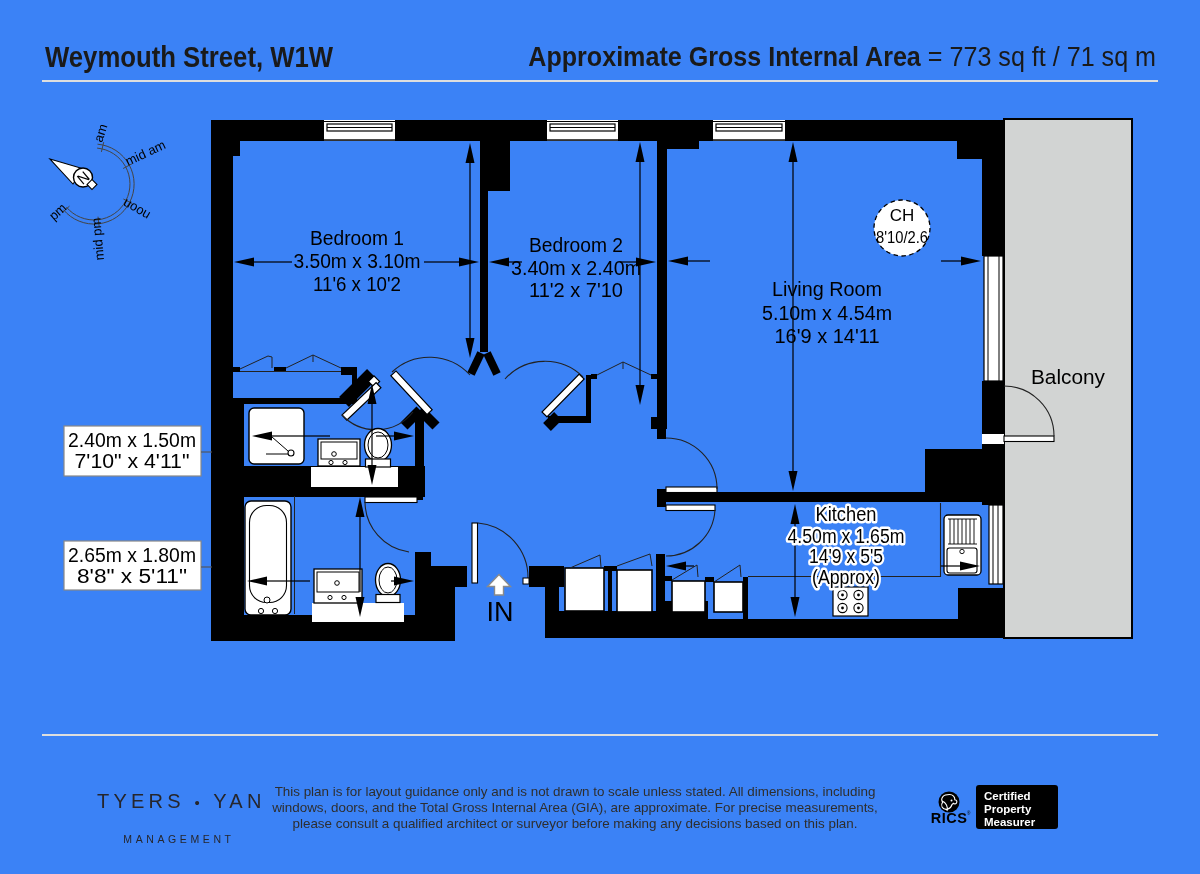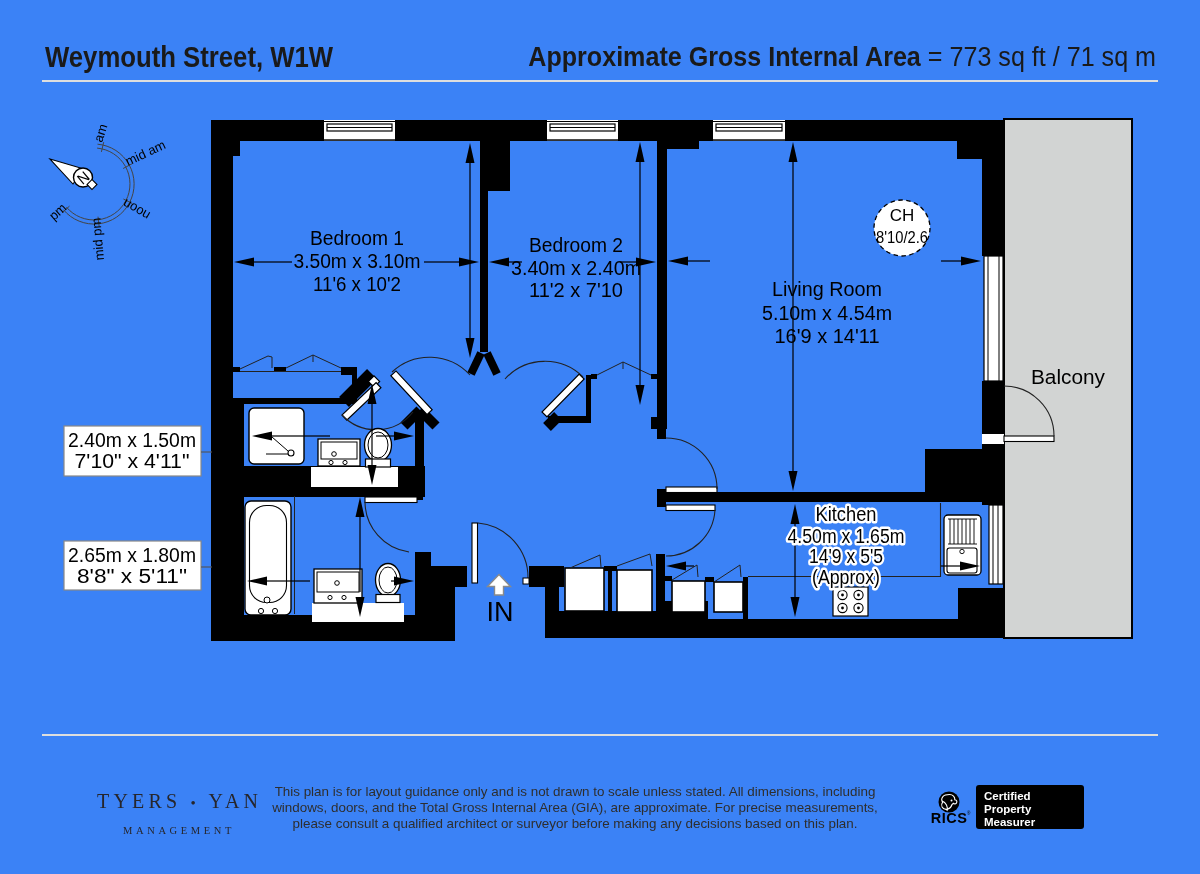--- a/index.html
+++ b/index.html
@@ -12,28 +12,28 @@
 <div id="page">
 
 <div class="abs" style="left:45px;top:40px;font-size:30px;font-weight:bold;color:#1a1a1a;transform:scaleX(0.857);transform-origin:left top;white-space:nowrap;">Weymouth Street, W1W</div>
 
 <div class="abs" style="right:44px;top:42px;font-size:27px;color:#1a1a1a;transform:scaleX(0.93);transform-origin:right top;white-space:nowrap;"><span style="font-weight:bold;">Approximate Gross Internal Area</span><span> = 773 sq ft / 71 sq m</span></div>
 
 <div class="abs" style="left:42px;top:80px;width:1116px;height:2px;background:#dedede;"></div>
 
 <div class="abs" style="left:42px;top:734px;width:1116px;height:2px;background:#dedede;"></div>
 
-<div class="abs" style="left:97px;top:790px;width:164px;text-align:center;color:#26262c;font-family:Liberation Serif, serif;">
+<div class="abs" style="left:97px;top:790px;width:164px;text-align:center;color:#26262c;">
 <div style="font-size:20px;letter-spacing:4.2px;white-space:nowrap;">TYERS <span style="font-size:15px;">•</span> YAN</div>
-<div style="font-size:10.5px;letter-spacing:3.6px;margin-top:12px;white-space:nowrap;">MANAGEMENT</div>
+<div style="font-size:10.5px;letter-spacing:3.6px;margin-top:20px;white-space:nowrap;">MANAGEMENT</div>
 </div>
 
 <div class="abs" style="left:272px;top:784px;width:606px;text-align:center;font-size:13.4px;line-height:16px;color:#2e2e2e;">This plan is for layout guidance only and is not drawn to scale unless stated. All dimensions, including windows, doors, and the Total Gross Internal Area (GIA), are approximate. For precise measurements, please consult a qualified architect or surveyor before making any decisions based on this plan.</div>
 
-<div class="abs" style="left:976px;top:785px;width:108px;height:44px;background:#000;border-radius:3px;color:#fff;font-weight:bold;font-size:11.5px;line-height:13px;padding:5px 8px 0 8px;box-sizing:border-box;">Certified<br>Property<br>Measurer</div>
+<div class="abs" style="left:976px;top:785px;width:82px;height:44px;background:#000;border-radius:3px;color:#fff;font-weight:bold;font-size:11.5px;line-height:13px;padding:5px 8px 0 8px;box-sizing:border-box;">Certified<br>Property<br>Measurer</div>
 
 <svg class="abs" style="left:926px;top:782px;" width="50" height="48" viewBox="0 0 50 48">
   <circle cx="23" cy="20" r="10.5" fill="#000"></circle>
   <path d="M23.5 12.5 c3.5 0 5.5 2.5 5.3 5.2 c2 .3 2.6 2.2 1.6 3.4 c-.8 1-2.2 1-3 .2 l-1.4 1.2 c-.6 2.2-2 4-4.3 4.6 c-2.6 .7-4.6-.4-5.6-2.2 c-.8-1.6-.5-3.4 .5-4.8 c-1.1-1.7-1-4 .3-5.5 c1.5-1.8 4-2.1 6.6-2.1 z" fill="none" stroke="#fff" stroke-width="1.1"></path>
   <circle cx="25.5" cy="18.5" r="1" fill="#fff"></circle>
   <path d="M16 19 q3 1 4.5 4 q1.5 3 .5 6" fill="none" stroke="#fff" stroke-width="1.1"></path>
   <text x="23" y="41" font-size="14.5" font-weight="bold" fill="#000" text-anchor="middle" style="letter-spacing:0.5px;">RICS</text>
   <text x="41" y="33" font-size="4.5" fill="#000">®</text>
 </svg>
 

